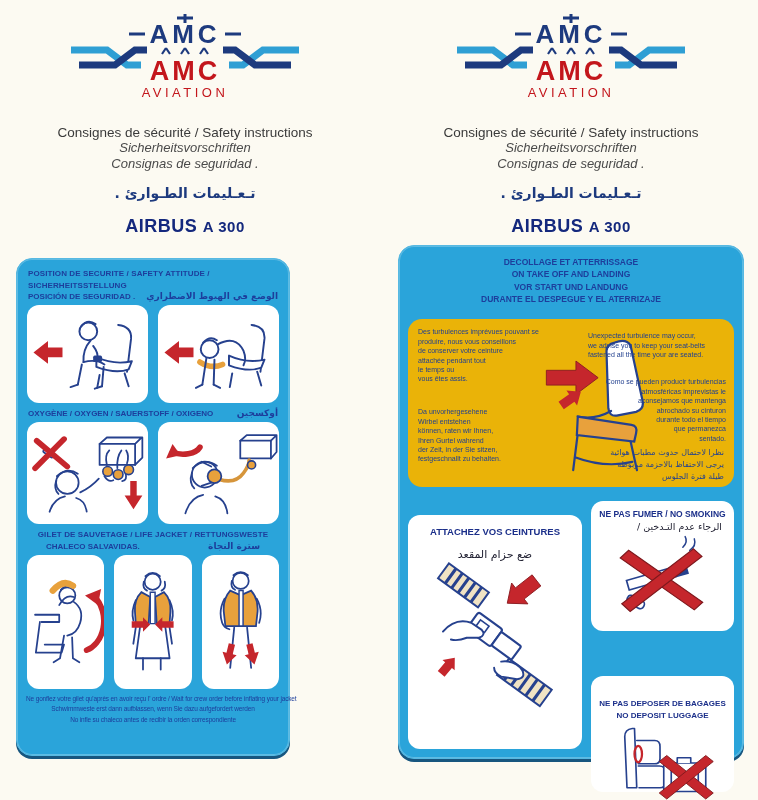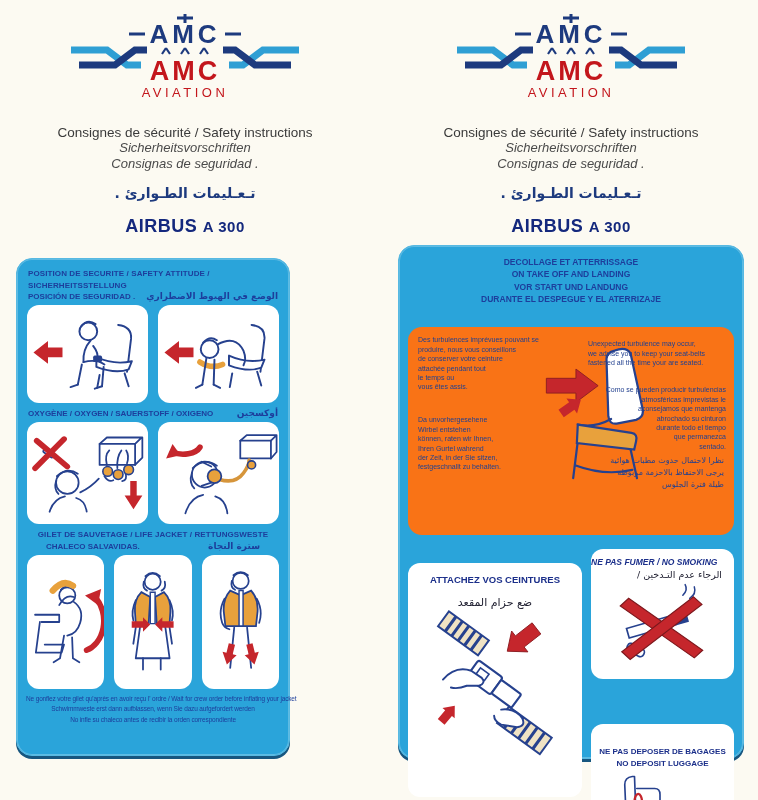--- a/index.html
+++ b/index.html
@@ -26,36 +26,36 @@
   .frames{display:flex;gap:10px;margin:0 1px 5px;}
   .frame{background:#fff;border-radius:12px;flex:1;display:flex;align-items:center;justify-content:center;overflow:hidden;}
   .h100{height:98px;}
   .h104{height:102px;}
   .h134{height:134px;}
   .center{text-align:center;}
   .lc-foot{margin-top:4px;text-align:center;color:#1d3e9c;font-size:6.5px;letter-spacing:-.15px;line-height:1.6;white-space:nowrap;}
   .lc-foot-ar{font-size:9px;font-weight:bold;margin-top:4px;letter-spacing:0;}
   .rc-title{text-align:center;color:#1d3e9c;font-weight:bold;font-size:8.5px;line-height:1.45;margin-top:2px;}
   .rc-title-ar{font-size:10px;margin-top:3px;}
-  .big-panel{position:relative;background:#f97316;border-radius:14px;height:208px;margin-top:22px;overflow:hidden;}
+  .big-panel{position:relative;background:#eab308;border-radius:14px;height:168px;margin-top:14px;overflow:hidden;}
   .tur{position:absolute;color:#23418f;font-size:7px;line-height:1.35;white-space:pre-line;z-index:2;}
   .t-fr{left:10px;top:8px;width:155px;}
   .t-en{left:180px;top:12px;width:150px;}
   .t-de{left:10px;top:88px;width:135px;}
   .t-es{right:8px;top:58px;width:160px;text-align:right;}
   .t-ar{right:10px;top:128px;width:150px;text-align:right;font-size:8px;line-height:1.5;}
   .seat-ill{position:absolute;left:118px;top:18px;width:185px;height:148px;z-index:1;}
   .bottom{display:flex;gap:9px;margin-top:28px;}
   .wpanel{background:#fff;border-radius:12px;box-sizing:border-box;}
   .fasten{width:174px;height:234px;text-align:center;padding-top:10px;}
   .fasten-title{font-size:9.5px;font-weight:bold;color:#1b2f8a;line-height:1.55;}
   .fasten-ar{font-size:11px;margin-top:8px;color:#223;}
   .right-col{flex:1;display:flex;flex-direction:column;gap:9px;margin-top:-14px;}
   .nosmoke{height:130px;padding-top:8px;}
-  .nosmoke-title{font-size:8.5px;font-weight:bold;color:#1b2f8a;text-align:left;font-style:italic;}
+  .nosmoke-title{font-size:8.5px;font-weight:bold;color:#1b2f8a;text-align:center;}
   .nosmoke-ar{text-align:right;padding-right:12px;font-size:9.5px;margin-top:2px;color:#223;}
   .luggage{height:116px;padding-top:22px;text-align:center;margin-top:36px;}
   .luggage-title{font-size:8px;font-weight:bold;color:#1b2f8a;line-height:1.5;}
 </style>
 </head>
 <body>
 
 <div class="sheet">
 
   <section class="panel panel-left">

